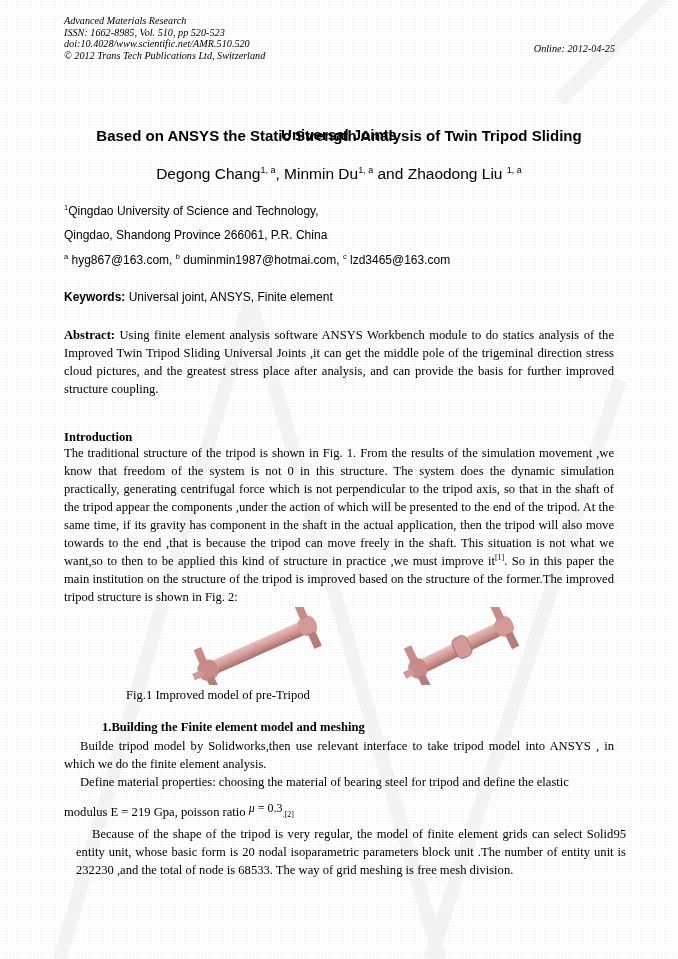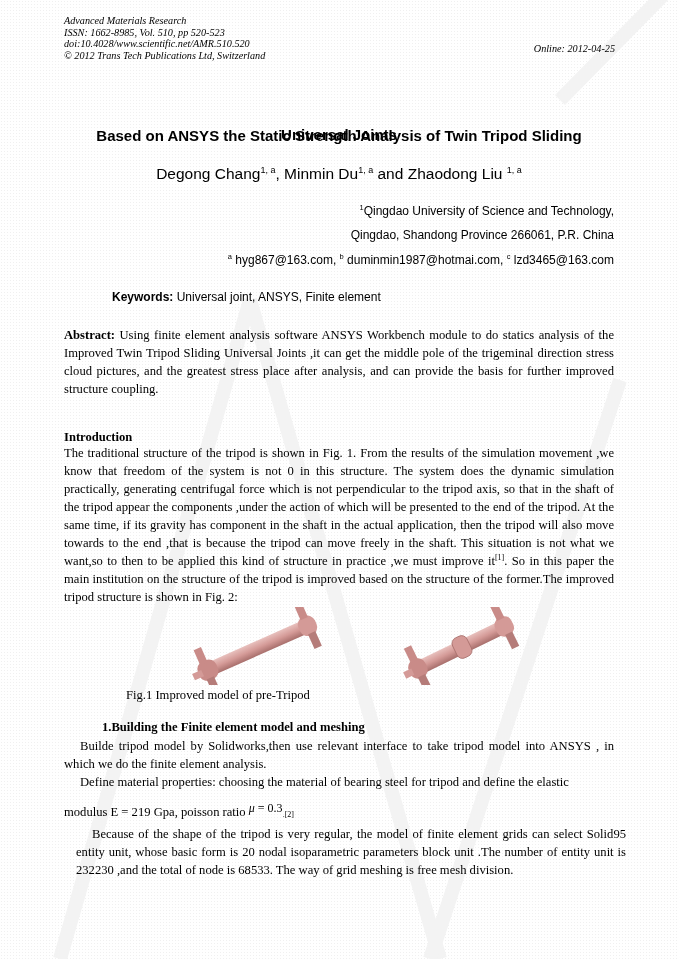--- a/index.html
+++ b/index.html
@@ -27,27 +27,27 @@
     position: absolute; left: 64px; width: 550px; text-align: center;
     font-family: "Liberation Sans", sans-serif; font-weight: bold;
     font-size: 15px;
   }
   .authors {
     position: absolute; left: 64px; width: 550px; top: 165px; text-align: center;
     font-family: "Liberation Sans", sans-serif; font-size: 15.5px;
   }
   .authors sup { font-size: 9px; vertical-align: 6px; }
   .affil {
-    position: absolute; left: 64px; width: 550px; text-align: right;
+    position: absolute; left: 64px; width: 550px; text-align: left;
     font-family: "Liberation Sans", sans-serif; font-size: 12px;
   }
   .affil sup { font-size: 7.5px; vertical-align: 5px; }
   .keywords {
     position: absolute; left: 64px; top: 290px;
-    font-family: "Liberation Sans", sans-serif; font-size: 12px; margin-left: 48px;
+    font-family: "Liberation Sans", sans-serif; font-size: 12px;
   }
   .para {
     position: absolute; left: 64px; width: 550px;
     font-family: "Liberation Serif", serif; font-size: 12.6px;
     line-height: 18px; text-align: justify;
   }
   .para sup { font-size: 8px; vertical-align: 5px; line-height: 0; }
   .heading {
     position: absolute; left: 64px;
     font-family: "Liberation Serif", serif; font-weight: bold; font-size: 12.6px;

